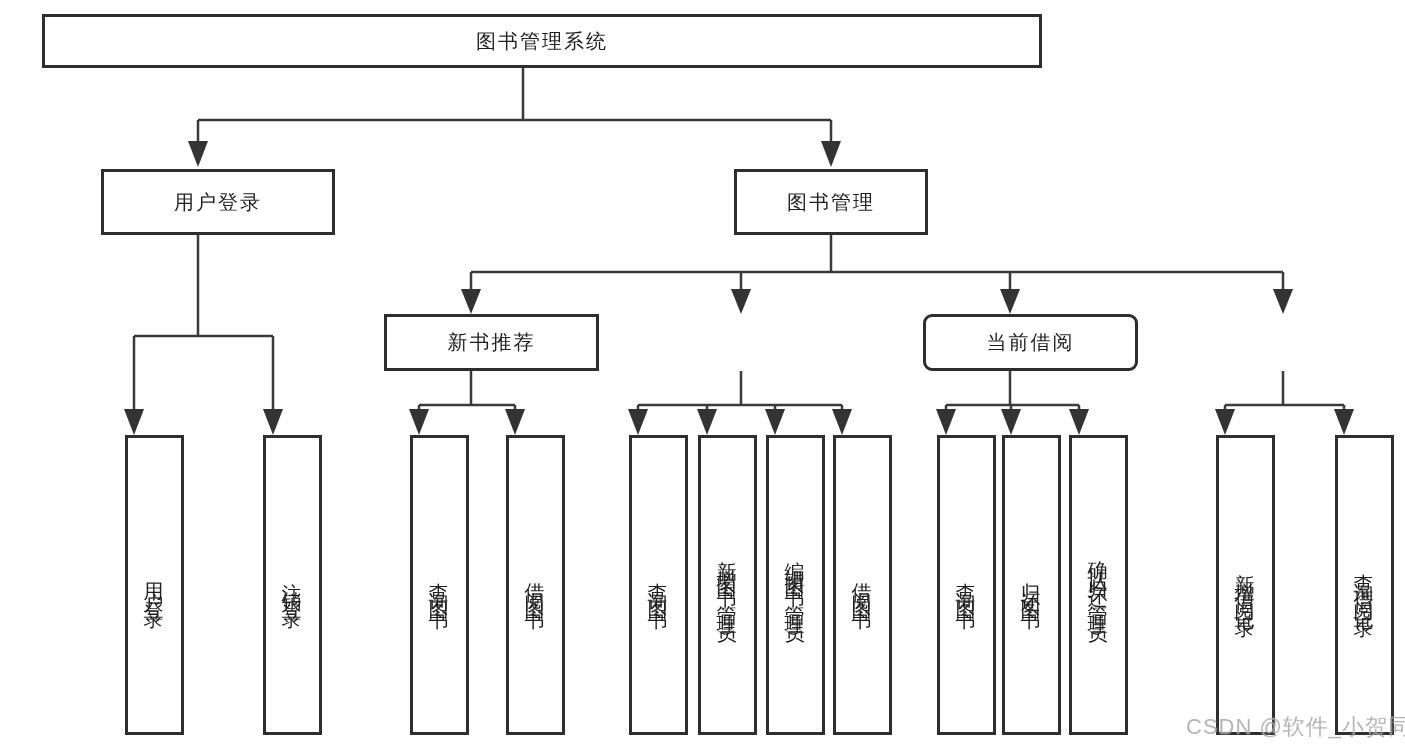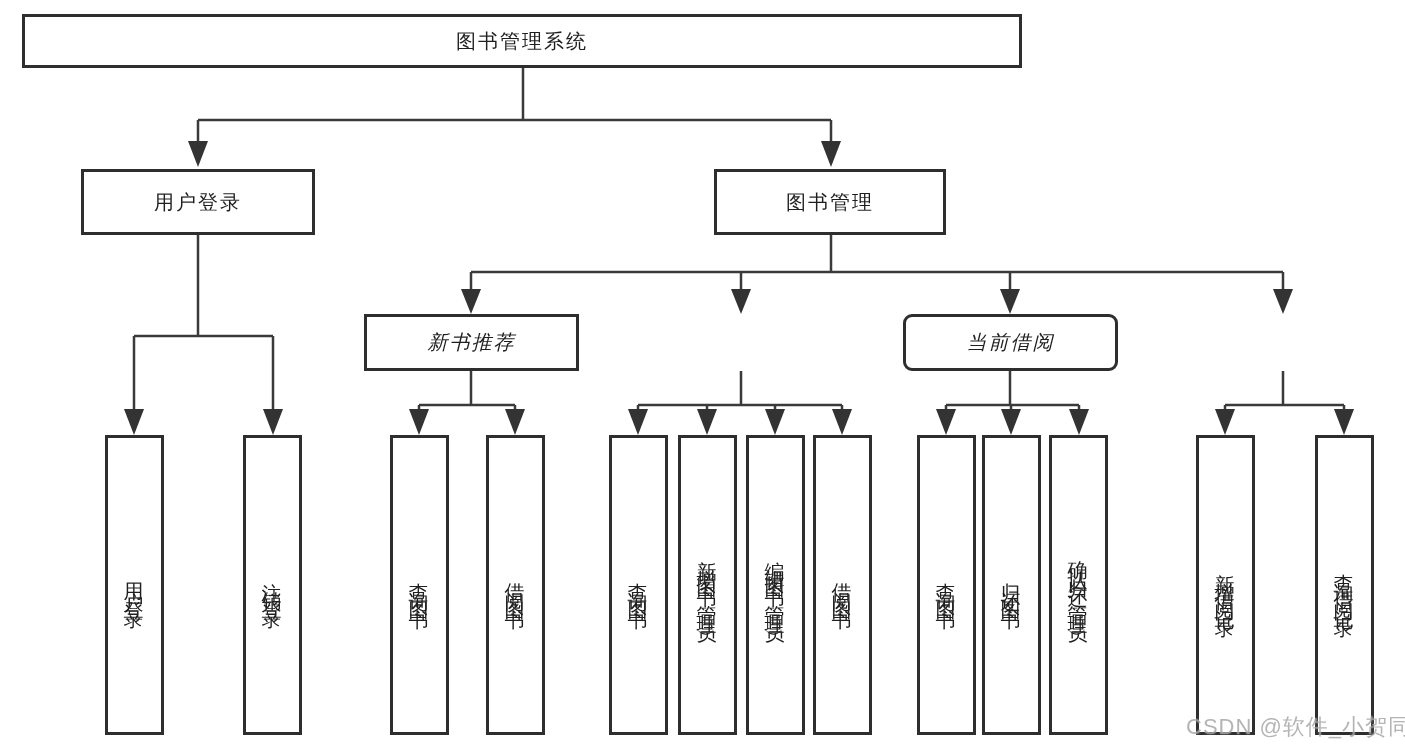--- a/index.html
+++ b/index.html
@@ -29,25 +29,26 @@
     background: #ffffff;
     border: 3px solid #2e2e2e;
     display: flex;
     align-items: center;
     justify-content: center;
     color: #1f1f1f;
     font-size: 20px;
     letter-spacing: 2px;
     z-index: 2;
     white-space: nowrap;
+    margin-left: 20px;
   }
   .box.root   { left: 22px;  top: 14px;  width: 1000px; height: 54px; }
   .box.lvl2a  { left: 81px;  top: 169px; width: 234px;  height: 66px; }
-  .box.lvl2b  { left: 714px; top: 169px; width: 232px;  height: 66px; }
-  .box.lvl3   { top: 314px; width: 215px; height: 57px; font-style: italic; }
+  .box.lvl2b  { left: 714px; top: 169px; width: 194px;  height: 66px; }
+  .box.lvl3   { top: 314px; width: 215px; height: 57px; }
   .box.g0 { left: 364px; }
   .box.g1 { left: 634px; }
   .box.g2 { left: 903px; border-radius: 9px; }
   .box.g3 { left: 1176px; }
   .box.leaf {
     top: 435px;
     width: 59px;
     height: 300px;
     writing-mode: vertical-rl;
     text-orientation: mixed;

